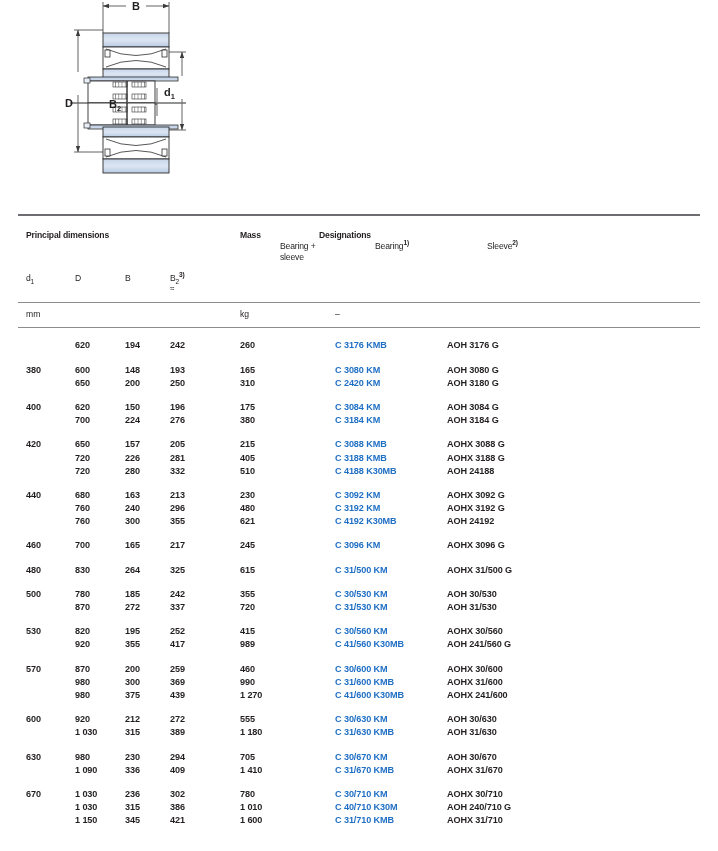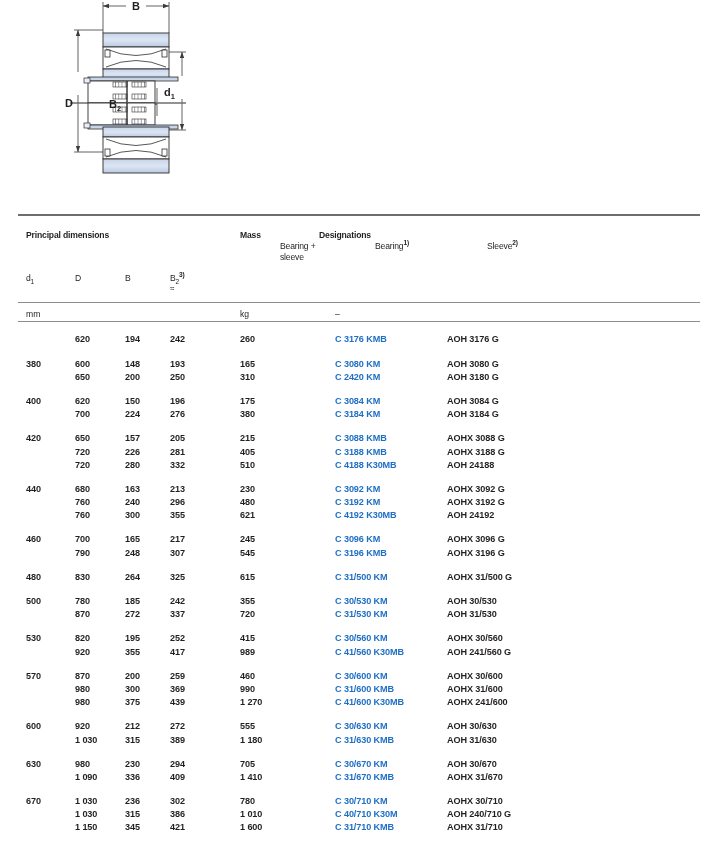--- a/index.html
+++ b/index.html
@@ -45,21 +45,21 @@
     font-size: 8.6px;
     font-weight: bold;
     letter-spacing: -0.02em;
   }
   .hdr-block .cell { position: absolute; }
   .hdr-sub { font-weight: normal; }
   .hdr-line2 { font-weight: normal; padding-left: 40px; }
 
   .unit-block {
     position: relative;
-    height: 19px;
+    height: 25px;
     font-size: 8.6px;
   }
   .unit-block .cell {
     position: absolute;
     top: 7px;
   }
 
   .body-block {
     position: relative;
     padding-top: 11px;
@@ -366,28 +366,20 @@
       <div class="grp">
         <div class="ln">
           <span class="cell c-d1">460</span>
           <span class="cell c-D">700</span>
           <span class="cell c-B">165</span>
           <span class="cell c-B2">217</span>
           <span class="cell c-mass">245</span>
           <span class="cell c-des" style="color: rgb(31, 111, 196);">C 3096 KM</span>
           <span class="cell c-slv">AOHX 3096 G</span>
         </div>
-        <div class="ln">
-          <span class="cell c-D">790</span>
-          <span class="cell c-B">248</span>
-          <span class="cell c-B2">307</span>
-          <span class="cell c-mass">545</span>
-          <span class="cell c-des" style="color: rgb(31, 111, 196);">C 3196 KMB</span>
-          <span class="cell c-slv">AOHX 3196 G</span>
-        </div>
       </div>
       <div class="grp">
         <div class="ln">
           <span class="cell c-d1">480</span>
           <span class="cell c-D">830</span>
           <span class="cell c-B">264</span>
           <span class="cell c-B2">325</span>
           <span class="cell c-mass">615</span>
           <span class="cell c-des" style="color: rgb(31, 111, 196);">C 31/500 KM</span>
           <span class="cell c-slv">AOHX 31/500 G</span>

